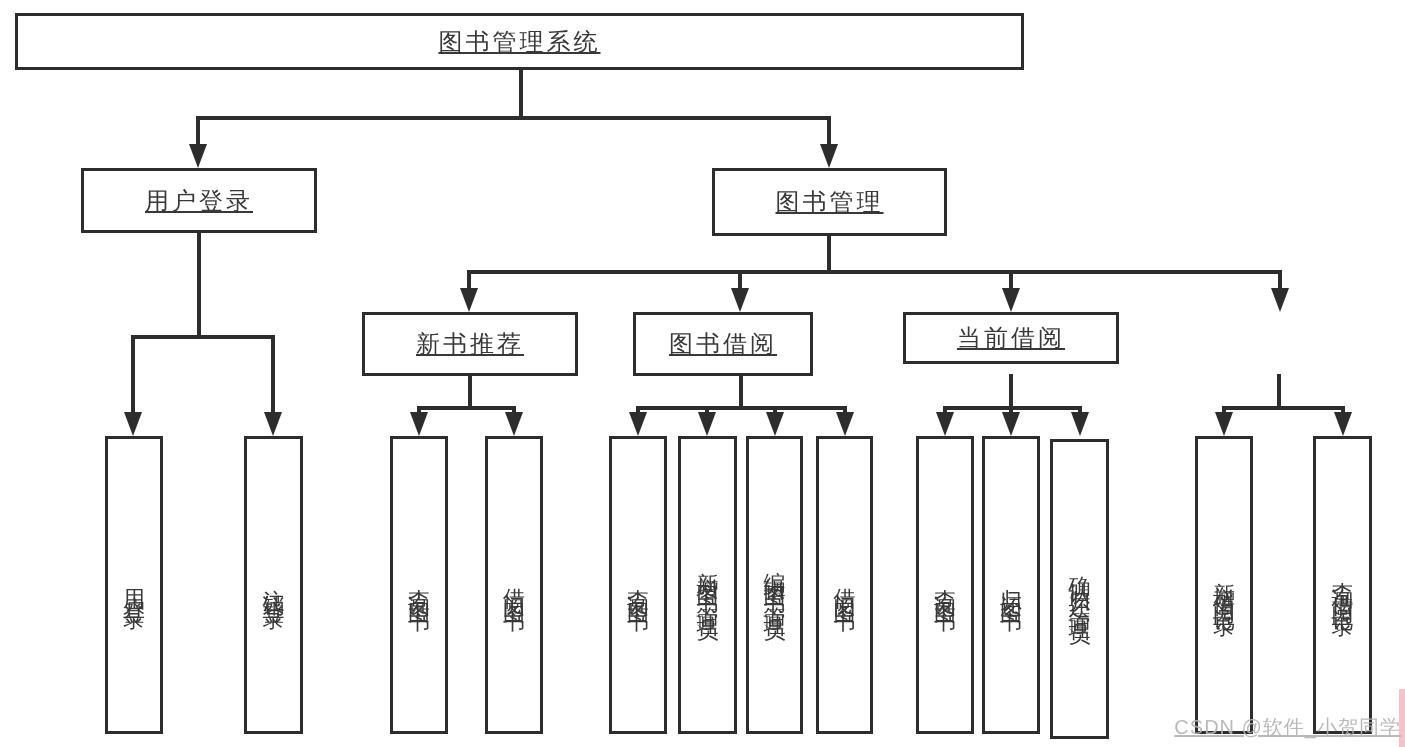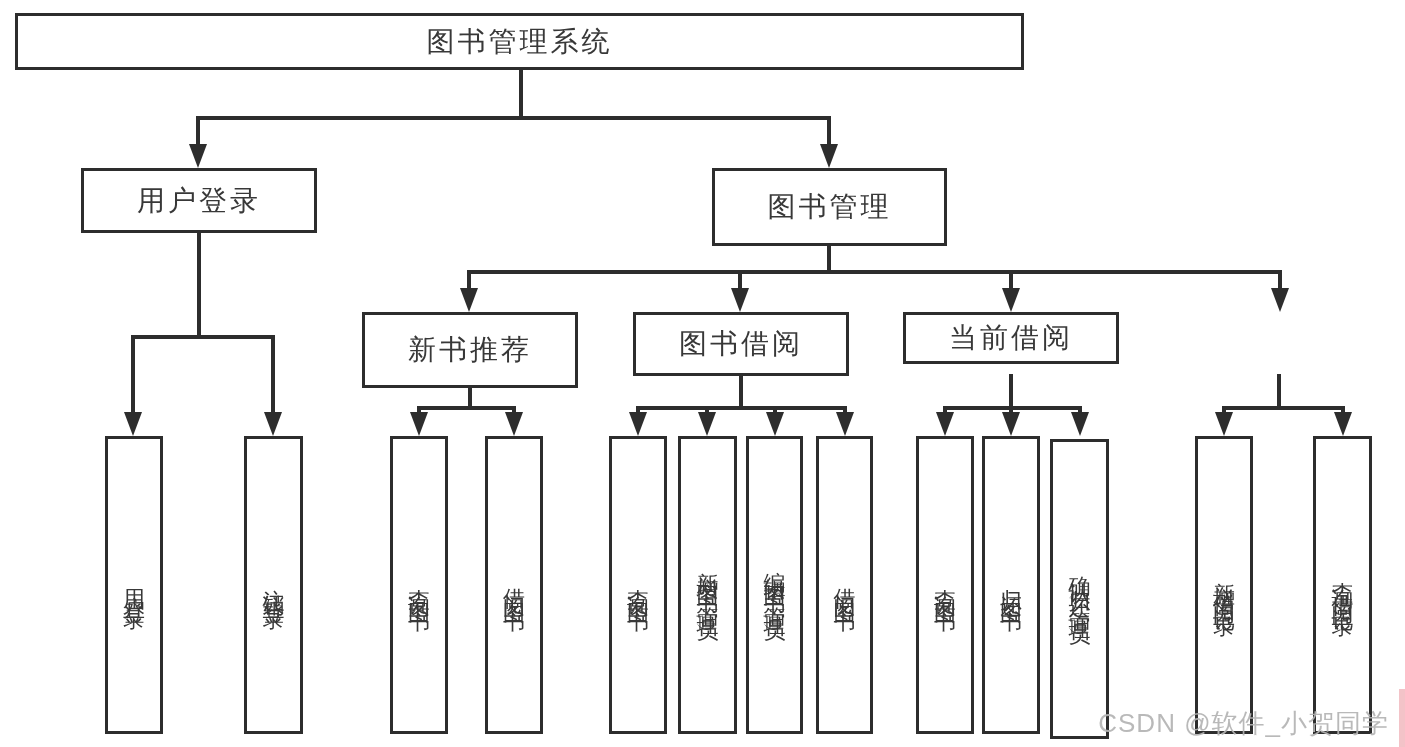--- a/index.html
+++ b/index.html
@@ -16,41 +16,43 @@
     box-sizing:border-box;
     border:3px solid #2d2d2d;
     background:#ffffff;
     color:#383838;
     display:flex;
     align-items:center;
     justify-content:center;
     z-index:2;
   }
   .h{ 
-    font-size:28px;
+    font-size:24px;
     letter-spacing:3px;
     white-space:nowrap;
+    text-decoration:underline;
   }
   .v{ 
     writing-mode:vertical-rl;
     text-orientation:mixed;
     font-size:22px;
     letter-spacing:7px;
     line-height:1;
   }
   .watermark{
     position:absolute;
-    right:16px;
+    right:4px;
     bottom:6px;
     z-index:3;
-    font-size:26px;
+    font-size:20px;
     color:#b4b4b4;
     letter-spacing:1px;
     white-space:nowrap;
     opacity:0.92;
+    text-decoration:underline;
   }
   .watermark-accent{
     position:absolute;
     right:0;
     bottom:0;
     width:6px;
     height:58px;
     background:#f3c3c8;
     z-index:0;
   }
@@ -113,24 +115,24 @@
       <polygon points="1071,412 1089,412 1080,436" fill="#2d2d2d"></polygon>
       <line x1="1224" y1="408" x2="1224" y2="416" stroke="#2d2d2d" stroke-width="3.5" shape-rendering="crispEdges"></line>
       <polygon points="1215,412 1233,412 1224,436" fill="#2d2d2d"></polygon>
       <line x1="1343" y1="408" x2="1343" y2="416" stroke="#2d2d2d" stroke-width="3.5" shape-rendering="crispEdges"></line>
       <polygon points="1334,412 1352,412 1343,436" fill="#2d2d2d"></polygon>
     </svg>
 
   <div class="box h" style="left:15px;top:13px;width:1009px;height:57px">图书管理系统</div>
 
   <div class="box h" style="left:81px;top:168px;width:236px;height:65px">用户登录</div>
-  <div class="box h" style="left:712px;top:168px;width:235px;height:78px">图书管理</div>
+  <div class="box h" style="left:712px;top:168px;width:235px;height:68px">图书管理</div>
 
-  <div class="box h" style="left:362px;top:312px;width:216px;height:76px">新书推荐</div>
-  <div class="box h" style="left:633px;top:312px;width:216px;height:64px">图书借阅</div>
+  <div class="box h" style="left:362px;top:312px;width:216px;height:64px">新书推荐</div>
+  <div class="box h" style="left:633px;top:312px;width:180px;height:64px">图书借阅</div>
   <div class="box h" style="left:903px;top:312px;width:216px;height:52px">当前借阅</div>
 
   <div class="box v" style="left:105px;top:436px;width:58px;height:298px">用户登录</div>
   <div class="box v" style="left:244px;top:436px;width:59px;height:298px">注销登录</div>
 
   <div class="box v" style="left:390px;top:436px;width:58px;height:298px">查询图书</div>
   <div class="box v" style="left:485px;top:436px;width:58px;height:298px">借阅图书</div>
 
   <div class="box v" style="left:609px;top:436px;width:58px;height:298px">查询图书</div>
   <div class="box v" style="left:678px;top:436px;width:59px;height:298px">新增图书（管理员）</div>

